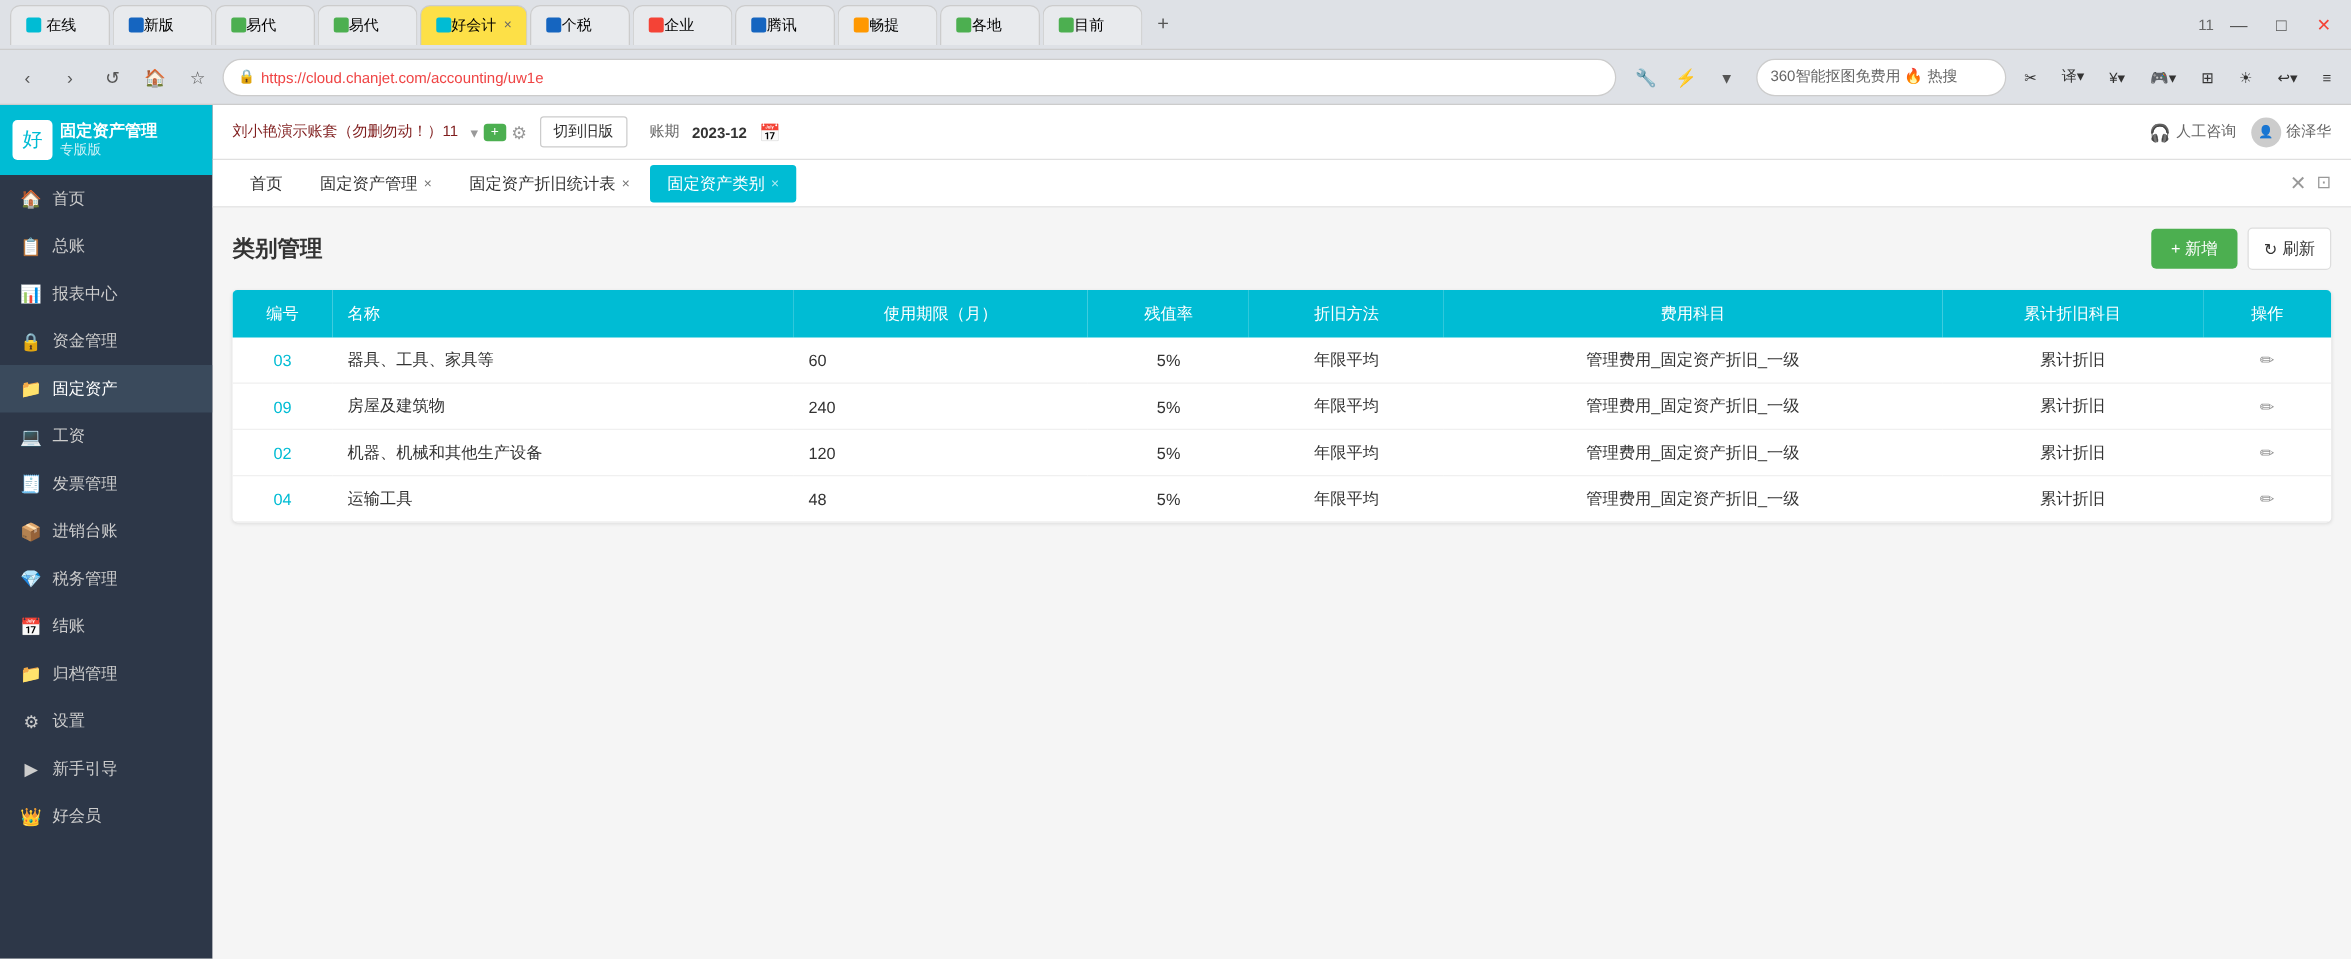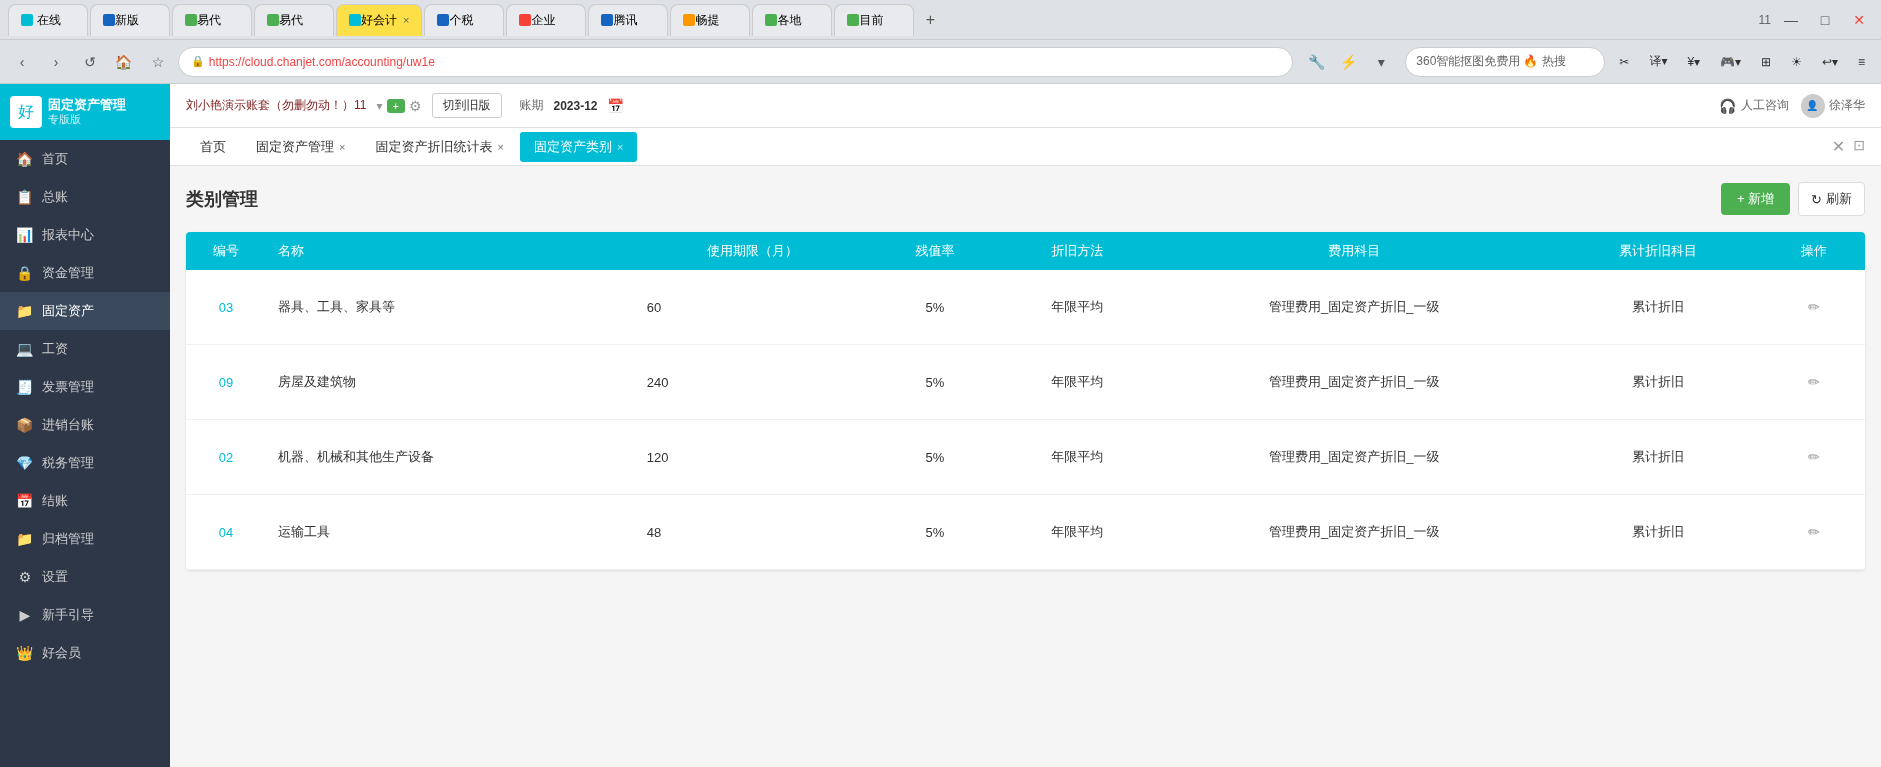--- a/index.html
+++ b/index.html
@@ -59,21 +59,21 @@
     .header-actions { display: flex; gap: 8px; align-items: center; }
     .btn-add { background: #4caf50; color: #fff; border: none; padding: 7px 16px; border-radius: 4px; cursor: pointer; font-size: 13px; display: flex; align-items: center; gap: 4px; }
     .btn-refresh { background: #fff; color: #333; border: 1px solid #ddd; padding: 7px 12px; border-radius: 4px; cursor: pointer; font-size: 13px; display: flex; align-items: center; gap: 4px; }
 
     
     .data-table { width: 100%; border-collapse: collapse; background: #fff; border-radius: 4px; overflow: hidden; box-shadow: 0 1px 3px rgba(0,0,0,0.1); }
     .data-table thead tr { background: #00bcd4; color: #fff; }
     .data-table thead th { padding: 10px 12px; text-align: center; font-size: 13px; font-weight: normal; border: none; }
     .data-table thead th:first-child { text-align: center; width: 80px; }
     .data-table tbody tr { border-bottom: 1px solid #f0f0f0; }
-    .data-table tbody td { padding: 28px 12px; color: #333; font-size: 13px; text-align: center; }
+    .data-table tbody td { padding: 9px 12px; color: #333; font-size: 13px; text-align: center; }
     .data-table tbody td:nth-child(2) { text-align: left; }
     .data-table tbody td:nth-child(3) { text-align: left; }
     .edit-icon { color: #999; cursor: pointer; font-size: 14px; }
 
     .tab-favicon-blue { background: #00bcd4; }
   </style>
 </head>
 <body>
 
 <div class="browser-chrome">

